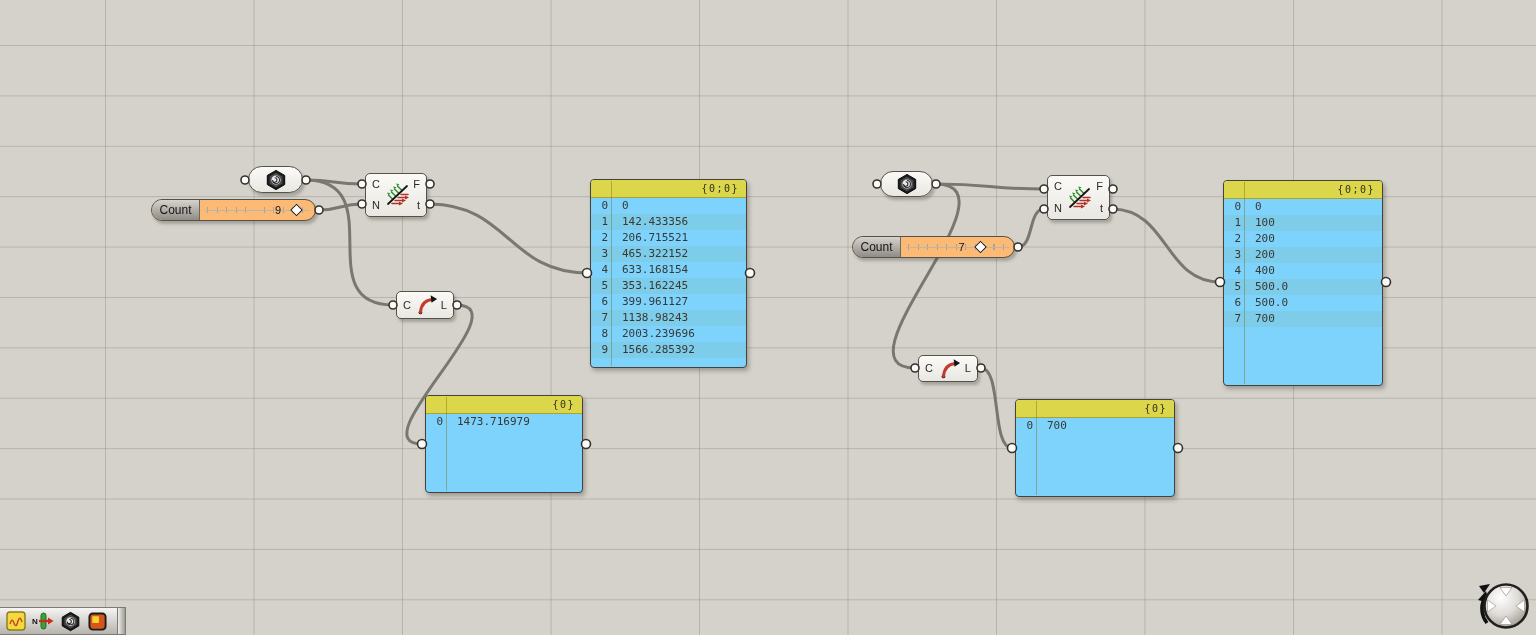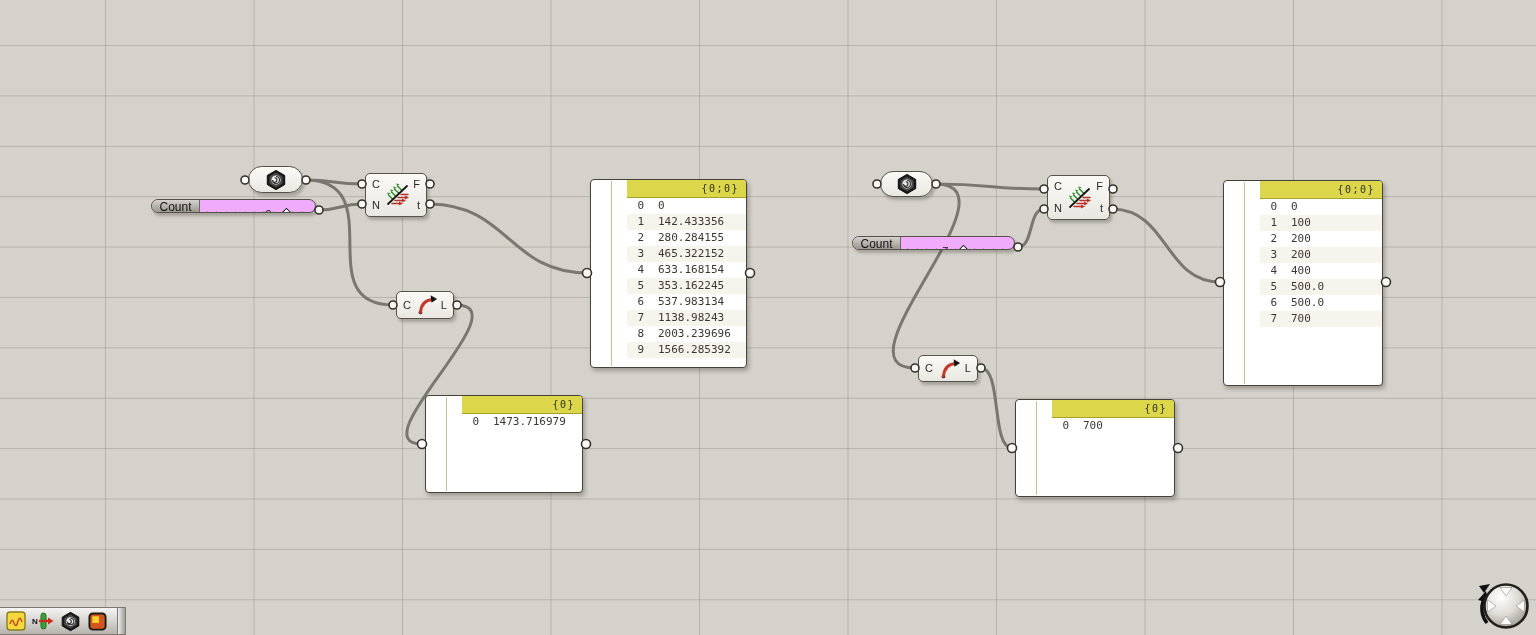--- a/index.html
+++ b/index.html
@@ -27,24 +27,24 @@
     color:#2b2a26;font-size:11px;
   }
   .capsule{border-radius:14px;justify-content:center;}
   .pcol{display:flex;flex-direction:column;justify-content:space-around;height:100%;padding:3px 0;}
   .pcol.in{padding-left:6px;}
   .pcol.out{padding-right:6px;}
   .plabel{line-height:1;}
 
   
   .slider{
-    position:absolute;z-index:2;box-sizing:border-box;height:14px;
-    background:#f0abfc;border:1.4px solid #55524b;border-radius:11px;
+    position:absolute;z-index:2;box-sizing:border-box;height:22px;
+    background:#fdba74;border:1.4px solid #55524b;border-radius:11px;
     box-shadow:2px 3px 3px rgba(60,55,45,.30);
-    display:flex;overflow:hidden;flex-direction:column;
+    display:flex;overflow:hidden;
   }
   .slabel{
     width:47px;flex:none;display:flex;align-items:center;justify-content:center;
     background:linear-gradient(#d6d3ce,#8f8c86);
     border-right:1px solid #6b6862;color:#151515;font-size:12px;
   }
   .strack{flex:1;position:relative;}
   .strack::before{ 
     content:"";position:absolute;left:7px;right:7px;top:calc(50% - 3px);height:6px;
     background:repeating-linear-gradient(to right,#a6a39c 0 1px,transparent 1px 9.5px);
@@ -57,23 +57,23 @@
     position:absolute;top:50%;width:7px;height:7px;z-index:2;
     transform:translateY(-50%) rotate(45deg);
     background:#fff;border:1.4px solid #151515;
   }
   .s9 .sval{left:calc(80% - 17px);} .s9 .sdiamond{left:80%;}
   .s7 .sval{left:calc(66% - 17px);} .s7 .sdiamond{left:66%;}
 
   
   .gpanel{
     position:absolute;z-index:2;box-sizing:border-box;
-    background:#ffffff;border:1.4px solid #45423a;border-radius:4px;
+    background:#7dd3fc;border:1.4px solid #45423a;border-radius:4px;
     box-shadow:2px 3px 4px rgba(60,55,45,.35);
-    font-family:"DejaVu Sans Mono",monospace;color:#3a3831;overflow:hidden;padding-left:36px;
+    font-family:"DejaVu Sans Mono",monospace;color:#3a3831;overflow:hidden;
   }
   .gpanel::before{ 
     content:"";position:absolute;left:20px;top:1px;bottom:1px;width:1px;
     background:rgba(125,115,25,.45);z-index:2;
   }
   .phead{
     height:17px;line-height:17px;background:#dcd64a;border-bottom:1px solid #a9a32d;
     text-align:right;padding-right:7px;font-size:10px;letter-spacing:1.5px;color:#33311f;
   }
   .pbody{position:relative;}
@@ -190,37 +190,37 @@
       <div class="prow">
         <span class="pidx">0</span>
         <span class="pval">0</span>
       </div>
       <div class="prow">
         <span class="pidx">1</span>
         <span class="pval">142.433356</span>
       </div>
       <div class="prow">
         <span class="pidx">2</span>
-        <span class="pval">280.284155</span>
+        <span class="pval">206.715521</span>
       </div>
       <div class="prow">
         <span class="pidx">3</span>
         <span class="pval">465.322152</span>
       </div>
       <div class="prow">
         <span class="pidx">4</span>
         <span class="pval">633.168154</span>
       </div>
       <div class="prow">
         <span class="pidx">5</span>
         <span class="pval">353.162245</span>
       </div>
       <div class="prow">
         <span class="pidx">6</span>
-        <span class="pval">537.983134</span>
+        <span class="pval">399.961127</span>
       </div>
       <div class="prow">
         <span class="pidx">7</span>
         <span class="pval">1138.98243</span>
       </div>
       <div class="prow">
         <span class="pidx">8</span>
         <span class="pval">2003.239696</span>
       </div>
       <div class="prow">

